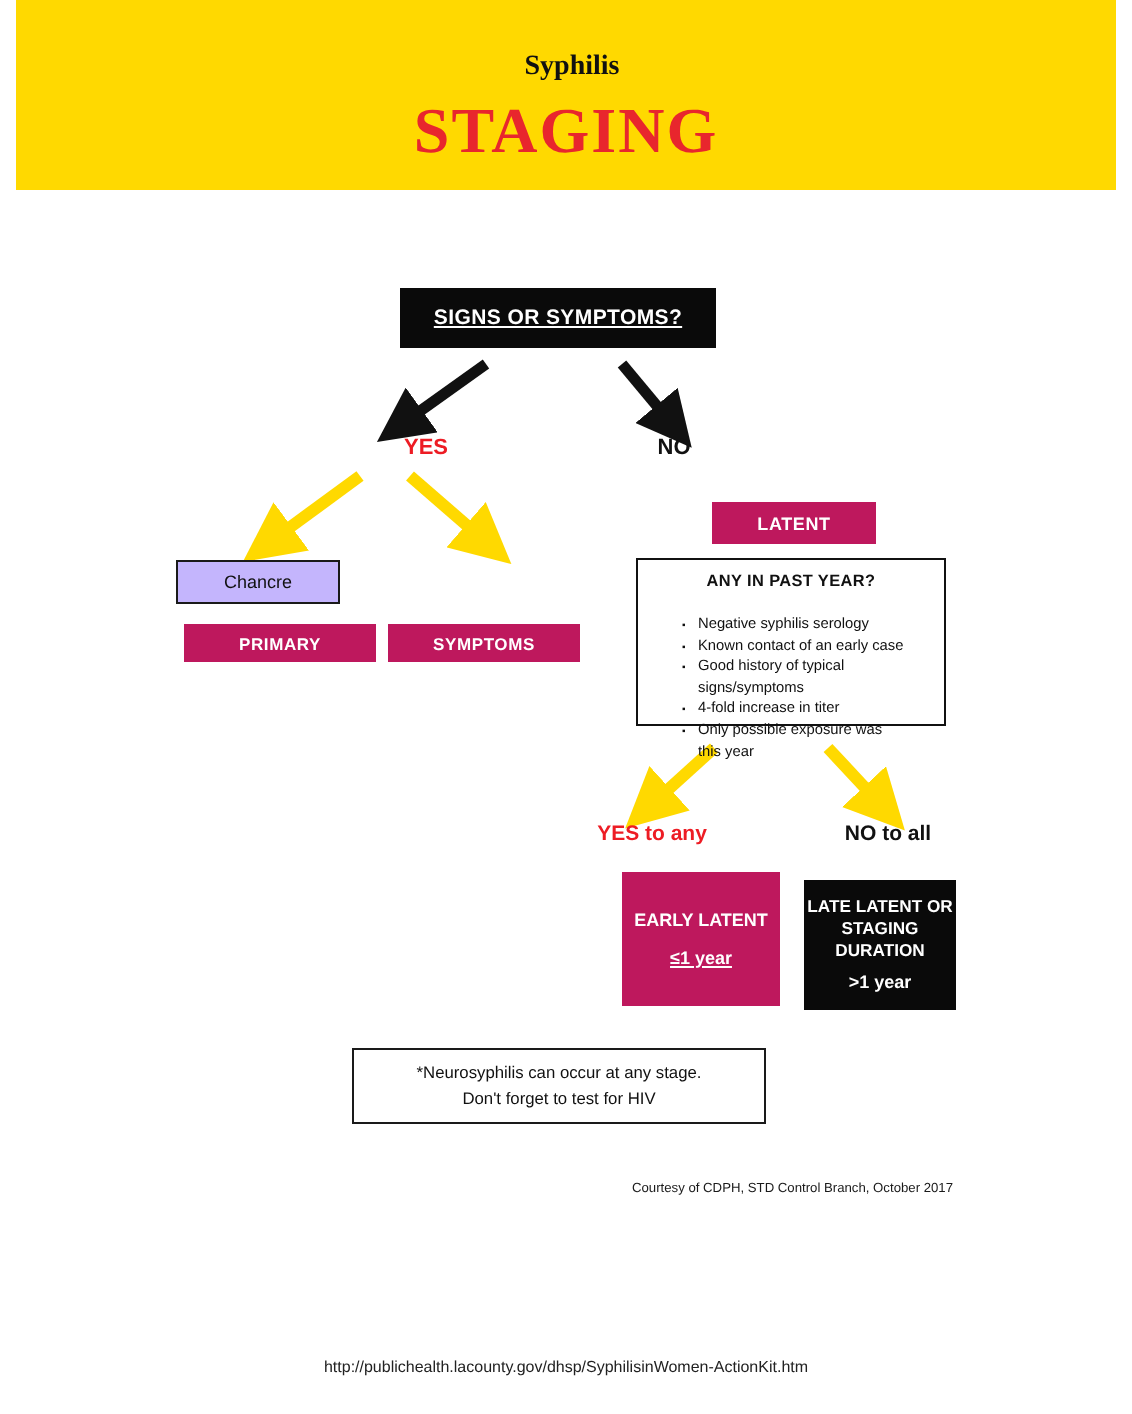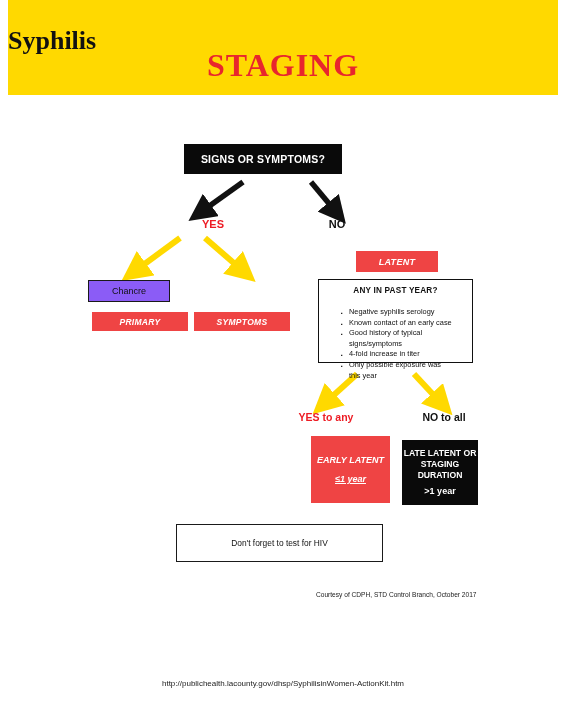--- a/index.html
+++ b/index.html
@@ -29,24 +29,24 @@
     top: 0px;
     width: 550px;
     height: 95px;
     background: #ffd900;
   }
   .banner-title {
     position: absolute;
     left: 0;
     top: 26px;
     width: 556px;
-    text-align: left;
+    text-align: center;
     font-family: "Liberation Serif", serif;
     font-weight: bold;
-    font-size: 26px;
+    font-size: 14px;
     color: #111111;
     letter-spacing: 0px;
   }
   .banner-subtitle {
     position: absolute;
     left: 0;
     top: 47px;
     width: 550px;
     text-align: center;
     font-family: "Liberation Serif", serif;
@@ -67,35 +67,34 @@
     align-items: center;
     justify-content: center;
     text-align: center;
   }
   .node-black {
     background: #0a0a0a;
     color: #ffffff;
     font-weight: bold;
   }
   .node-red {
-    background: #ef4444;
+    background: #be185d;
     color: #ffffff;
     font-weight: bold;
-    font-style: italic;
   }
   .node-outline {
-    background: #8b5cf6;
+    background: #c4b5fd;
     color: #111111;
     border: 1px solid #1a1a1a;
   }
 
   
   #node-root {
-    left: 184px; top: 144px; width: 158px; height: 30px;
-    font-size: 10.5px; letter-spacing: 0.2px;
+    left: 200px; top: 144px; width: 158px; height: 30px;
+    font-size: 10.5px; letter-spacing: 0.2px; text-decoration: underline;
   }
 
   
   .branch-label {
     position: absolute;
     font-size: 11px;
     font-weight: bold;
     text-align: center;
   }
   #label-yes { left: 188px; top: 218px; width: 50px; color: #ed1c24; }
@@ -272,20 +271,21 @@
     </div>
 
     <div class="node node-black" id="node-late-latent">
       <span>LATE LATENT OR</span>
       <span>STAGING</span>
       <span>DURATION</span>
       <span class="sub-dur">&gt;1 year</span>
     </div>
 
     <div class="node" id="node-footnote">
+      <span>*Neurosyphilis can occur at any stage.</span>
       <span>Don't forget to test for HIV</span>
     </div>
 
   </div>
 
   <div class="credit">Courtesy of CDPH, STD Control Branch, October 2017</div>
   <div class="source-url">http://publichealth.lacounty.gov/dhsp/SyphilisinWomen-ActionKit.htm</div>
 
 </div>
 

